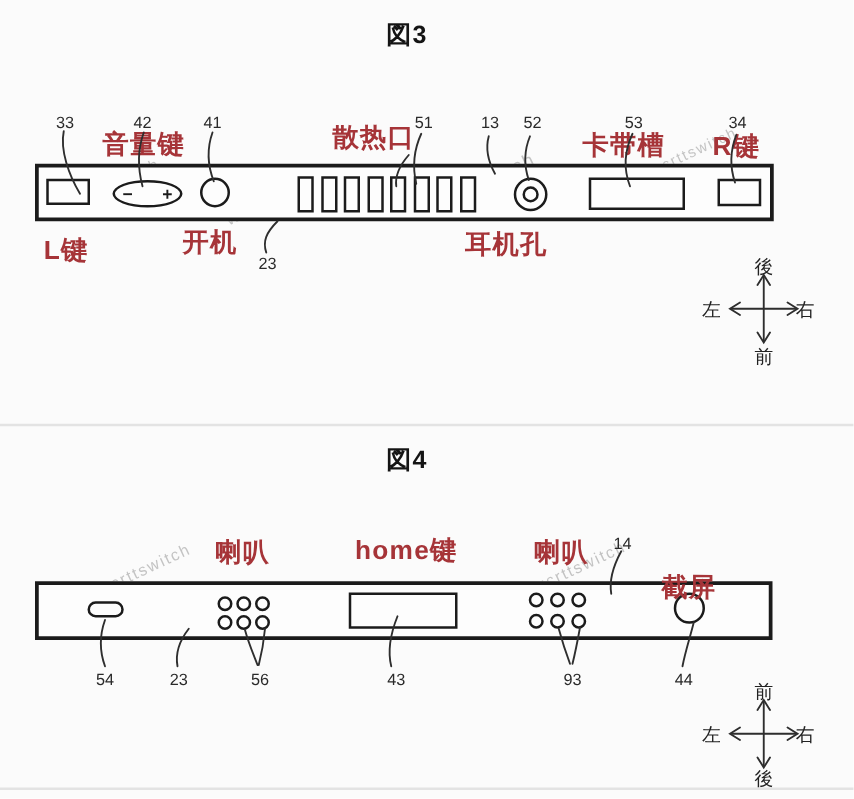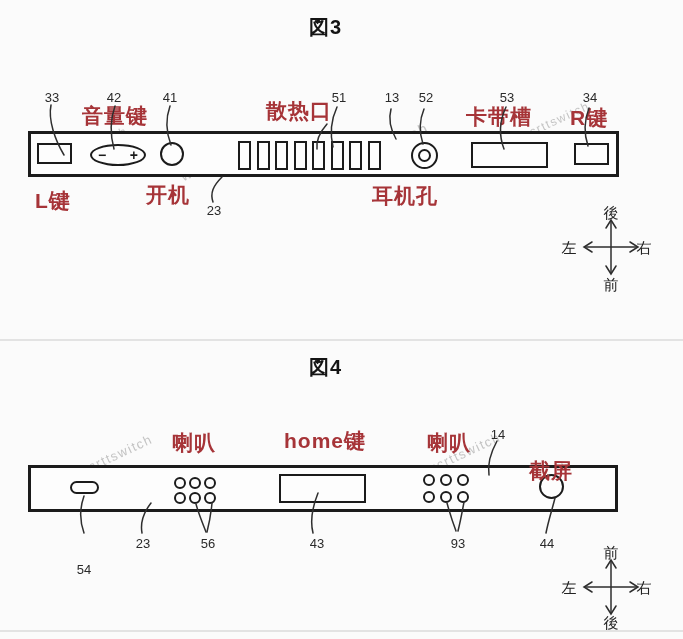--- a/index.html
+++ b/index.html
@@ -121,21 +121,21 @@
       <div class="hole"></div>
   </div>
   <div class="part round" style="left:539px;top:474px;width:25px;height:25px;"></div>
 
   <div class="red" style="left:172px;top:432px;">喇叭</div>
   <div class="red" style="left:284px;top:430px;">home键</div>
   <div class="red" style="left:427px;top:432px;">喇叭</div>
   <div class="red" style="left:529px;top:426px;margin-top:34px;">截屏</div>
 
   <div class="num" style="left:498px;top:427px;">14</div>
-  <div class="num" style="left:84px;top:562px;text-align:right;">54</div>
+  <div class="num" style="left:84px;top:536px;text-align:right;">54</div>
   <div class="num" style="left:143px;top:536px;">23</div>
   <div class="num" style="left:208px;top:536px;">56</div>
   <div class="num" style="left:317px;top:536px;">43</div>
   <div class="num" style="left:458px;top:536px;">93</div>
   <div class="num" style="left:547px;top:536px;">44</div>
 
   <svg class="overlay" style="left:577px;top:553px;" width="68" height="68" viewBox="0 0 68 68">
     <path d="M34,8 L34,60"></path>
       <path d="M8,34 L60,34"></path>
     <path d="M29,15 L34,7 L39,15"></path>

